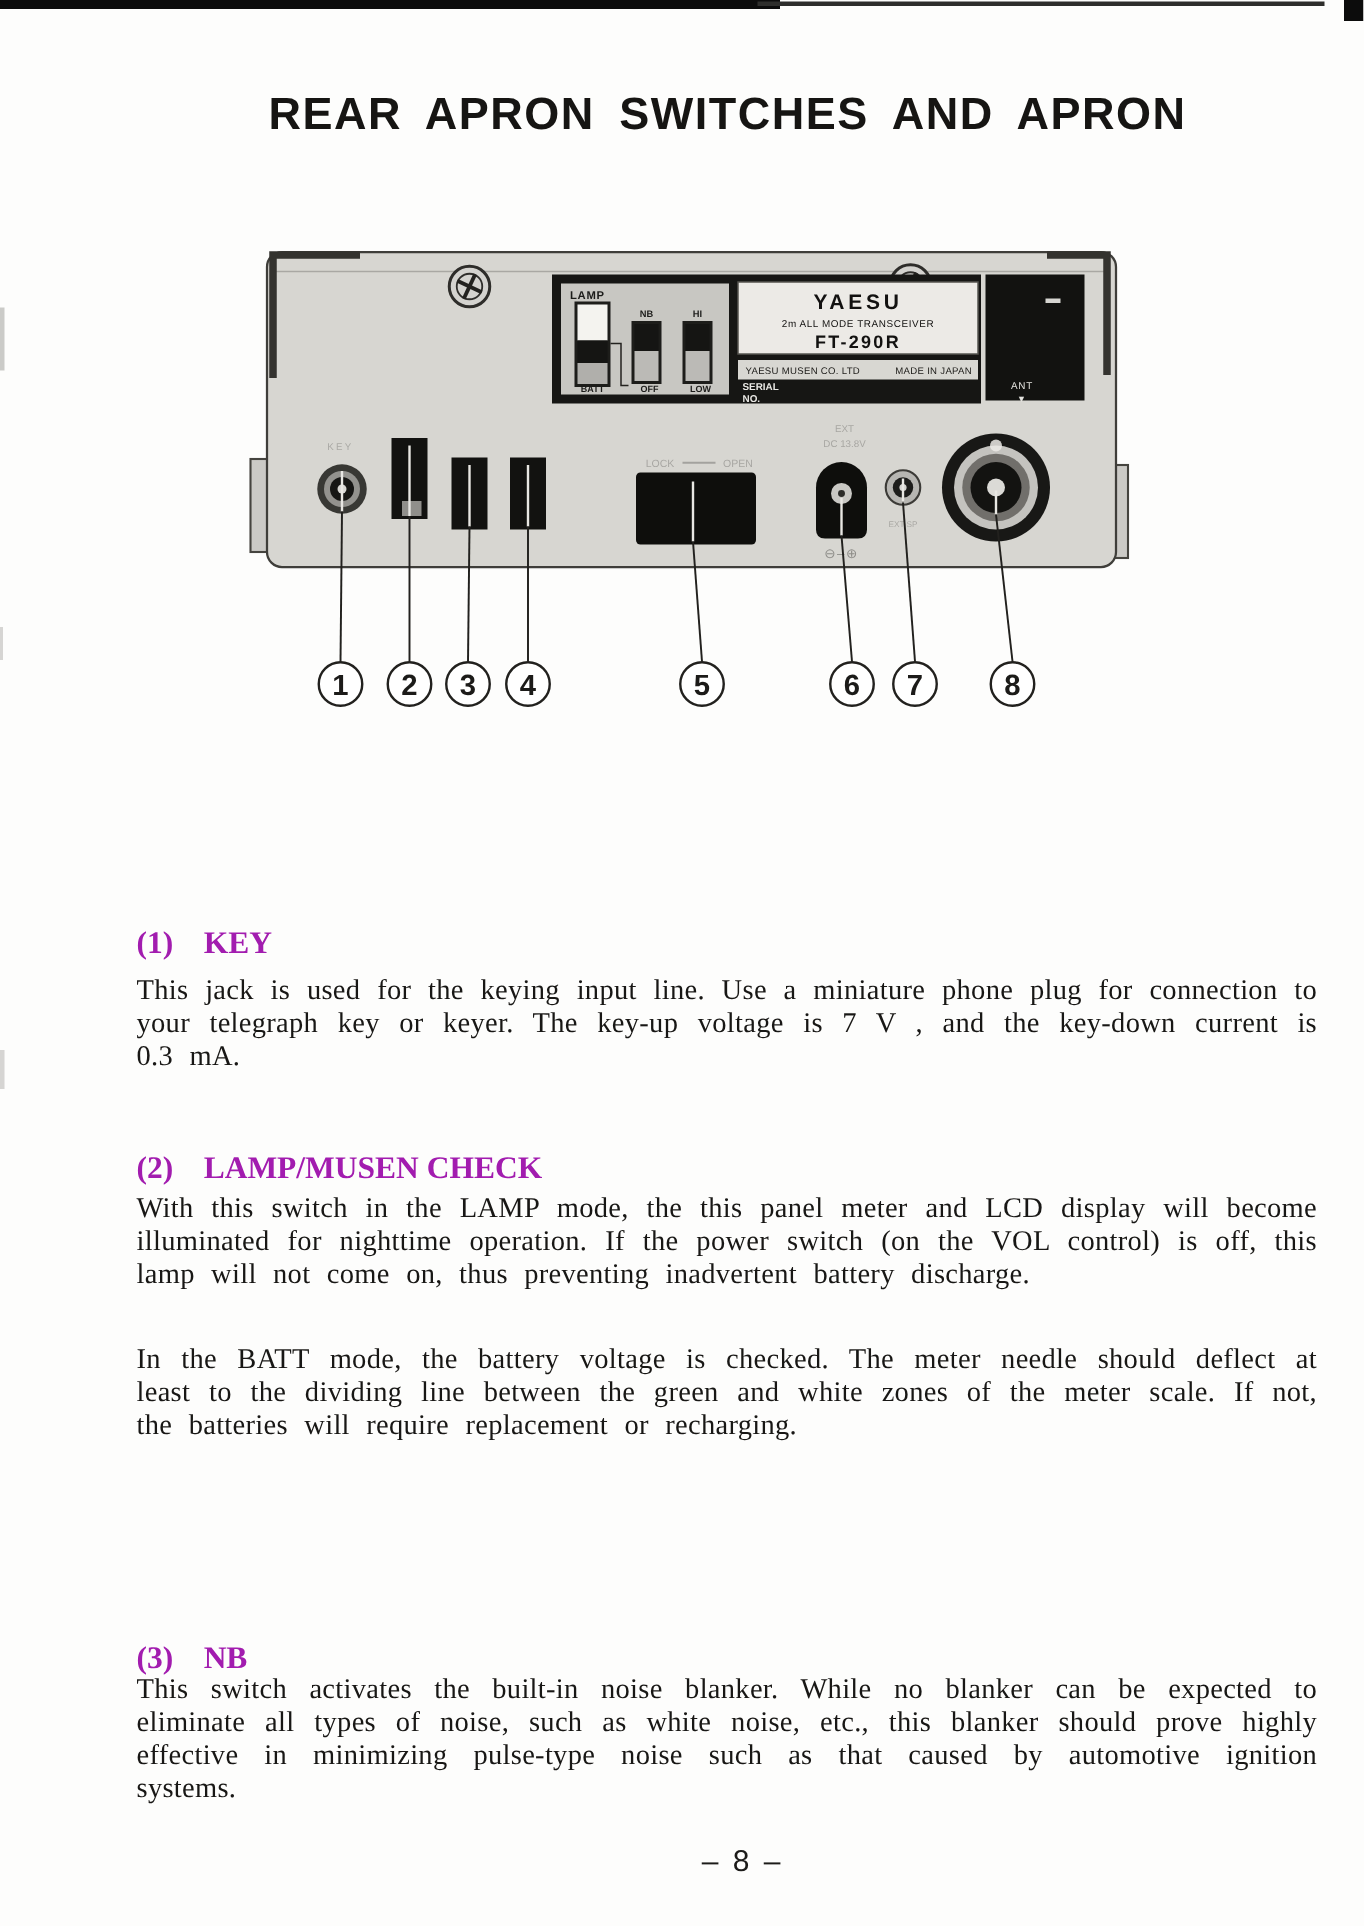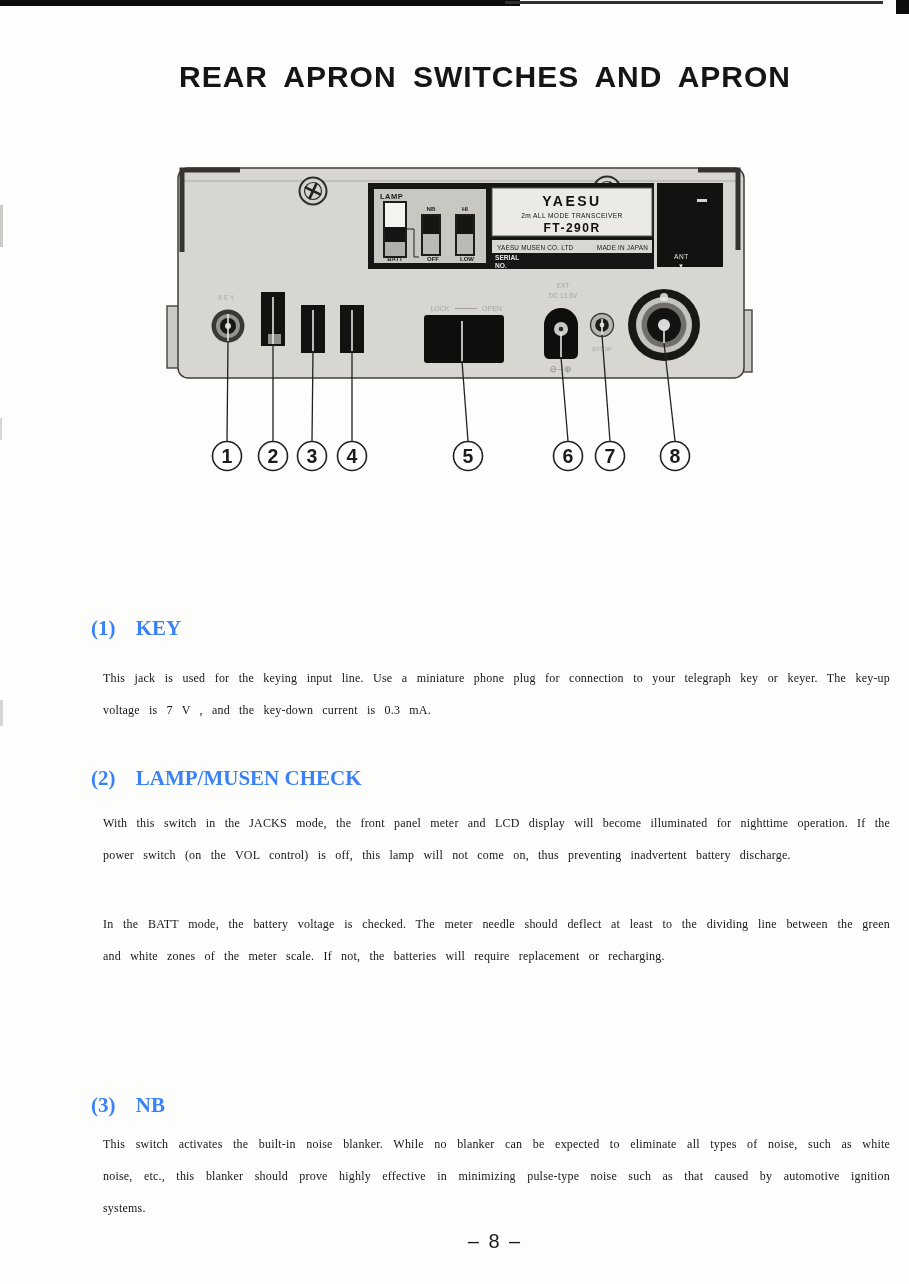--- a/index.html
+++ b/index.html
@@ -9,26 +9,26 @@
   }
   .artifact{position:absolute;background:#0c0c0c;}
   .page-title{
     position:absolute;left:95px;top:60px;width:780px;margin:0;
     font-family:"Liberation Sans",sans-serif;font-weight:700;font-size:30px;
     letter-spacing:1px;word-spacing:7px;text-align:center;color:#161513;
   }
   .figure-svg{position:absolute;left:0;top:0;width:909px;height:500px;}
   .sec{position:absolute;left:91px;width:787px;}
   .sec-h{
-    margin:0;font-size:21px;font-weight:700;line-height:24px;color:#3b82f6;
+    margin:0;font-size:21px;font-weight:700;line-height:24px;color:#a21caf;
   }
   .sec-h .sec-num{display:inline-block;margin-right:15px;}
   .body-p{
-    position:absolute;left:91px;width:787px;margin:12px;
-    font-size:12px;line-height:32px;text-align:justify;
+    position:absolute;left:91px;width:787px;margin:0;
+    font-size:19px;line-height:22px;text-align:justify;
     word-spacing:6px;letter-spacing:0.2px;color:#181715;
   }
   .page-num{
     position:absolute;left:455px;top:1230px;width:80px;text-align:center;
     font-family:"Liberation Sans",sans-serif;font-size:20px;letter-spacing:2px;color:#1c1b19;
   }
   svg text{font-family:"Liberation Sans",sans-serif;}
   .emboss{fill:#a3a29e;}
 </style>
 </head>
@@ -218,21 +218,21 @@
     </h2>
   </section>
   <p class="body-p" style="top:650px;">This jack is used for the keying input line. Use a miniature phone plug for connection to your telegraph key or keyer. The key-up voltage is 7 V , and the key-down current is 0.3 mA.</p>
 
   <section class="sec" style="top:766px;">
     <h2 class="sec-h">
       <span class="sec-num">(2)</span>
       <span class="sec-title">LAMP/MUSEN CHECK</span>
     </h2>
   </section>
-  <p class="body-p" style="top:795px;">With this switch in the JACKS mode, the front panel meter and LCD display will become illuminated for nighttime operation. If the power switch (on the VOL control) is off, this lamp will not come on, thus preventing inadvertent battery discharge.</p>
+  <p class="body-p" style="top:795px;">With this switch in the LAMP mode, the this panel meter and LCD display will become illuminated for nighttime operation. If the power switch (on the VOL control) is off, this lamp will not come on, thus preventing inadvertent battery discharge.</p>
   <p class="body-p" style="top:896px;">In the BATT mode, the battery voltage is checked. The meter needle should deflect at least to the dividing line between the green and white zones of the meter scale. If not, the batteries will require replacement or recharging.</p>
 
   <section class="sec" style="top:1093px;">
     <h2 class="sec-h">
       <span class="sec-num">(3)</span>
       <span class="sec-title">NB</span>
     </h2>
   </section>
   <p class="body-p" style="top:1116px;">This switch activates the built-in noise blanker. While no blanker can be expected to eliminate all types of noise, such as white noise, etc., this blanker should prove highly effective in minimizing pulse-type noise such as that caused by automotive ignition systems.</p>
 

